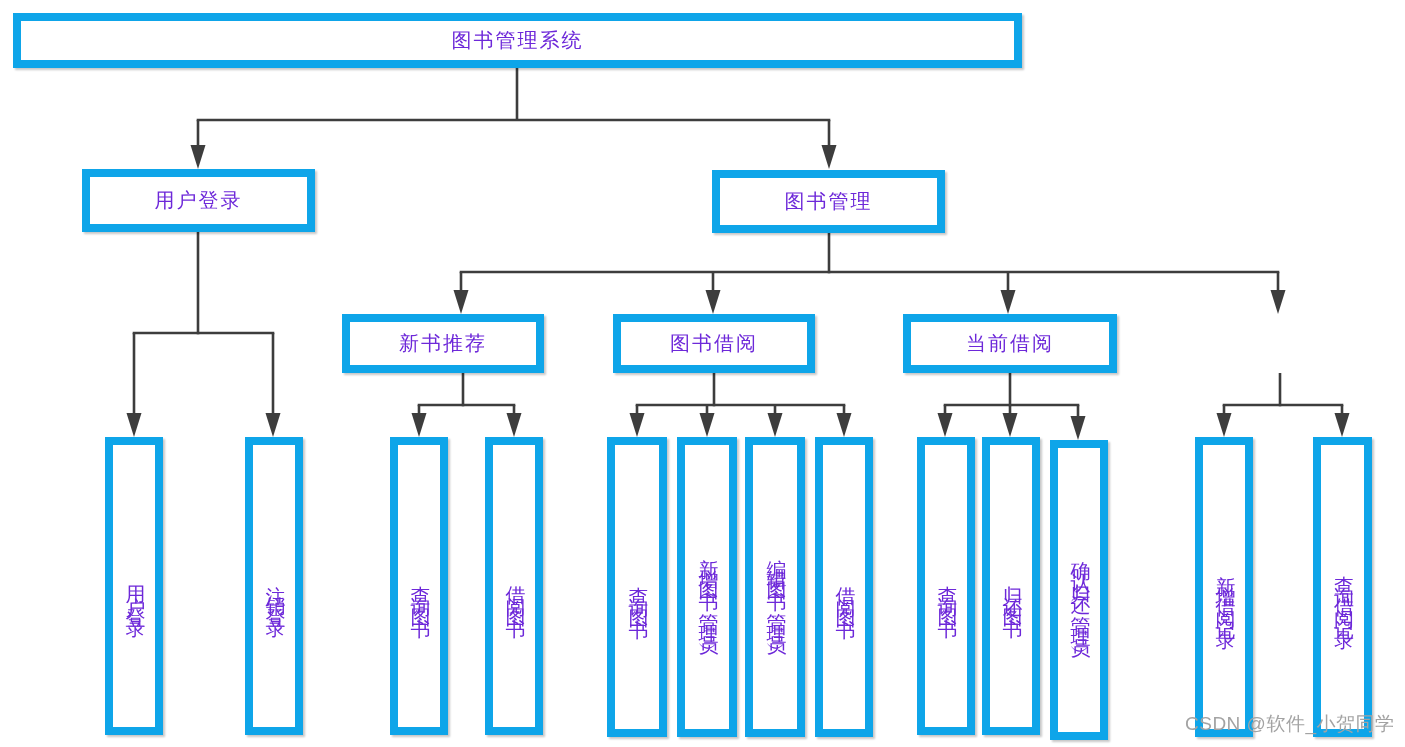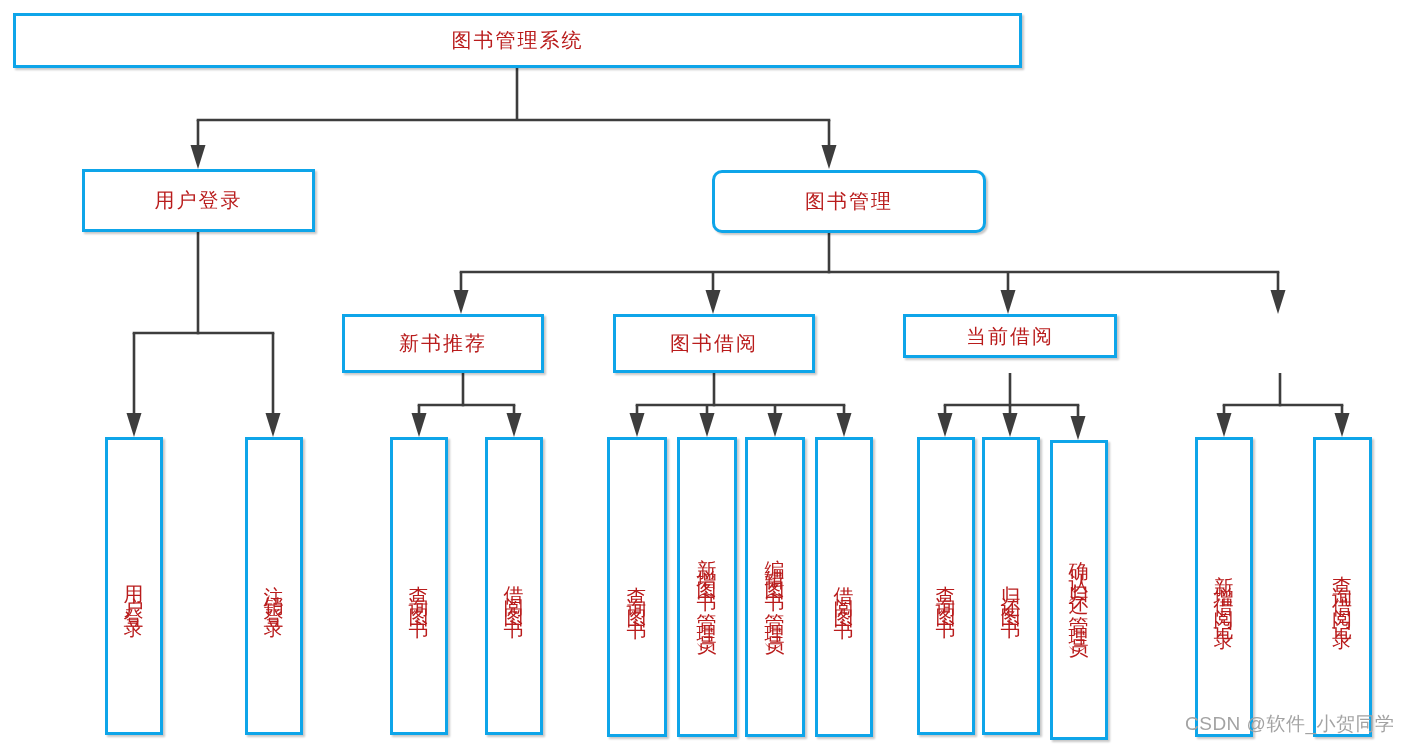--- a/index.html
+++ b/index.html
@@ -7,44 +7,45 @@
     position:relative;
     width:1405px;height:747px;
     background:#ffffff;
     font-family:"Liberation Sans","DejaVu Sans",sans-serif;
     overflow:hidden;
   }
   #wires{position:absolute;left:0;top:0;z-index:1;}
   .node{
     position:absolute;
     background:#ffffff;
-    border:3px solid #0ea5e9;
+    border:8px solid #0ea5e9;
     box-sizing:border-box;
     display:flex;align-items:center;justify-content:center;
-    color:#b91c1c;
+    color:#6d28d9;
     box-shadow:2px 2px 2px rgba(0,0,0,0.22);
     z-index:2;
+    font-family:Liberation Mono, monospace;
   }
   .node.h{font-size:20px;letter-spacing:2px;white-space:nowrap;}
   .node.v span{
     writing-mode:vertical-rl;
     text-orientation:mixed;
     font-size:20px;
     line-height:1;
     letter-spacing:11px;
     display:block;
     padding-top:11px; 
   }
   
   .n-root        {left:13px;  top:13px;  width:1009px;height:55px; font-size:21px;}
   .n-l2-login    {left:82px;  top:169px; width:233px; height:63px;}
-  .n-l2-bookmgmt {left:712px; top:170px; width:274px; height:63px;border-radius:10px;}
+  .n-l2-bookmgmt {left:712px; top:170px; width:233px; height:63px;}
   .n-l3-newbook  {left:342px; top:314px; width:202px; height:59px;}
   .n-l3-borrow   {left:613px; top:314px; width:202px; height:59px;}
-  .n-l3-current  {left:903px; top:314px; width:214px; height:44px;}
+  .n-l3-current  {left:903px; top:314px; width:214px; height:59px;}
   .n-l3-records  {left:1173px;top:314px; width:214px; height:59px;}
   .n-g1-a{left:105px; top:437px;width:58px;height:298px;}
   .n-g1-b{left:245px; top:437px;width:58px;height:298px;}
   .n-g2-a{left:390px; top:437px;width:58px;height:298px;}
   .n-g2-b{left:485px; top:437px;width:58px;height:298px;}
   .n-g3-a{left:607px; top:437px;width:60px;height:300px;}
   .n-g3-b{left:677px; top:437px;width:60px;height:300px;}
   .n-g3-c{left:745px; top:437px;width:60px;height:300px;}
   .n-g3-d{left:815px; top:437px;width:58px;height:300px;}
   .n-g4-a{left:917px; top:437px;width:58px;height:298px;}

